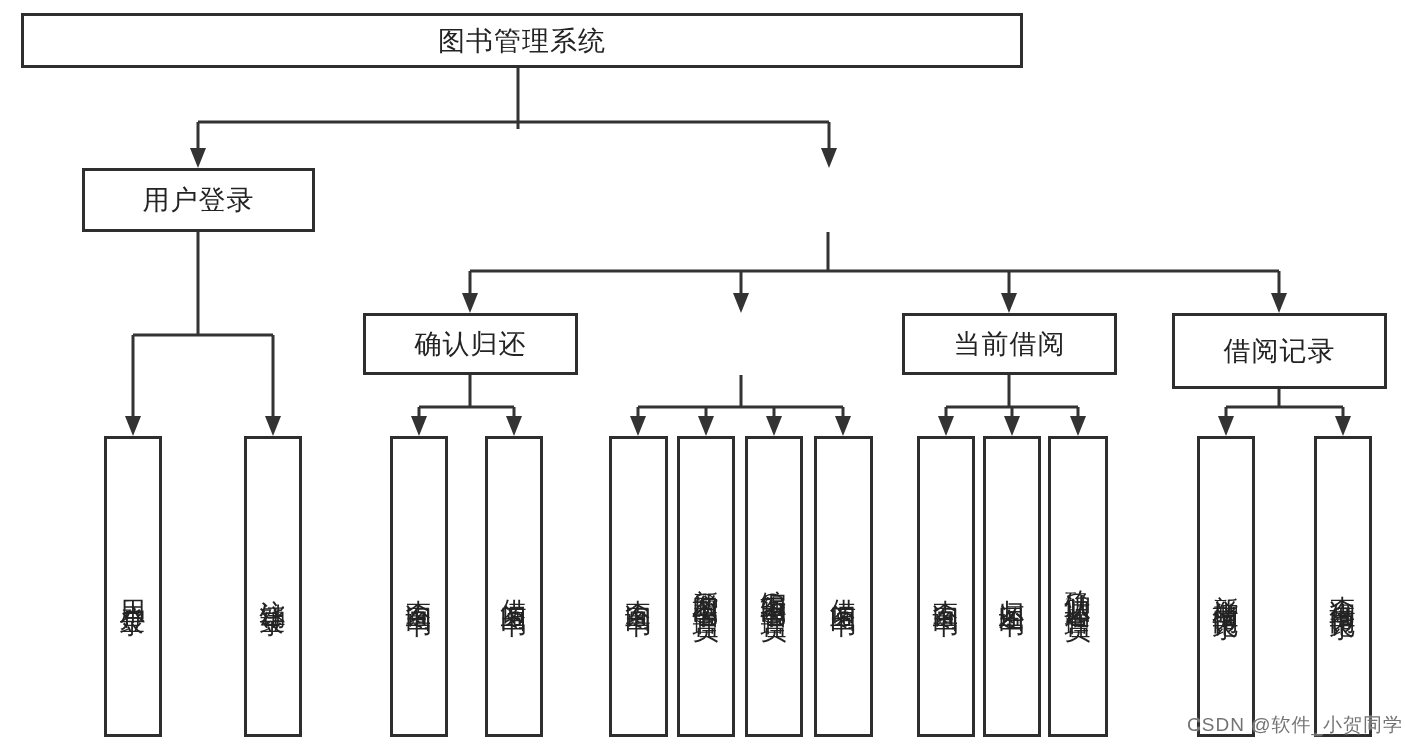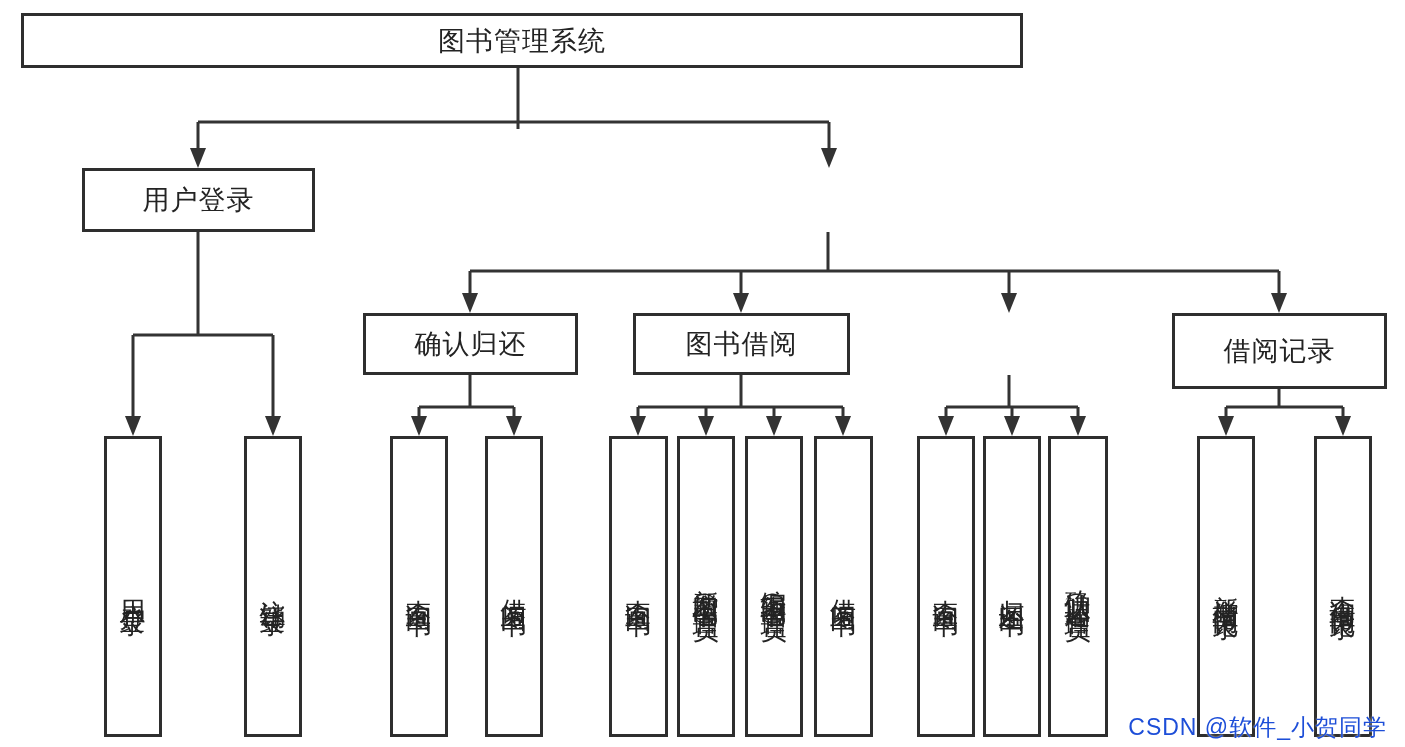--- a/index.html
+++ b/index.html
@@ -23,23 +23,23 @@
   .vbox{font-size:26px;}
   .vbox .vtext{
     writing-mode:vertical-rl;
     text-orientation:mixed;
     letter-spacing:4px;
     line-height:1;
     white-space:nowrap;
   }
   #watermark{
     position:absolute;
-    right:18px;top:712px;
-    font-size:23px;
-    color:#1d4ed8;
+    right:2px;top:712px;
+    font-size:19px;
+    color:#737373;
     letter-spacing:1px;
     text-shadow:0 0 2px #ffffff;
     white-space:nowrap;
   }
 </style>
 </head>
 <body>
 
 <div id="stage">
 
@@ -106,22 +106,22 @@
     <span>图书管理系统</span>
   </div>
 
   <div class="node hbox" style="left:82px;top:168px;width:233px;height:64px;">
     <span>用户登录</span>
   </div>
 
   <div class="node hbox" style="left:363px;top:313px;width:215px;height:62px;">
     <span>确认归还</span>
   </div>
-  <div class="node hbox" style="left:633px;top:313px;width:217px;height:62px;">
-    <span>图书借阅</span>
+  <div class="node hbox" style="left:902px;top:313px;width:215px;height:62px;">
+    <span>当前借阅</span>
   </div>
   <div class="node hbox" style="left:1172px;top:313px;width:215px;height:76px;">
     <span>借阅记录</span>
   </div>
 
   <div class="node vbox" style="left:104px;top:436px;width:58px;height:301px;">
     <span class="vtext">用户登录</span>
   </div>
   <div class="node vbox" style="left:244px;top:436px;width:58px;height:301px;">
     <span class="vtext">注销登录</span>

